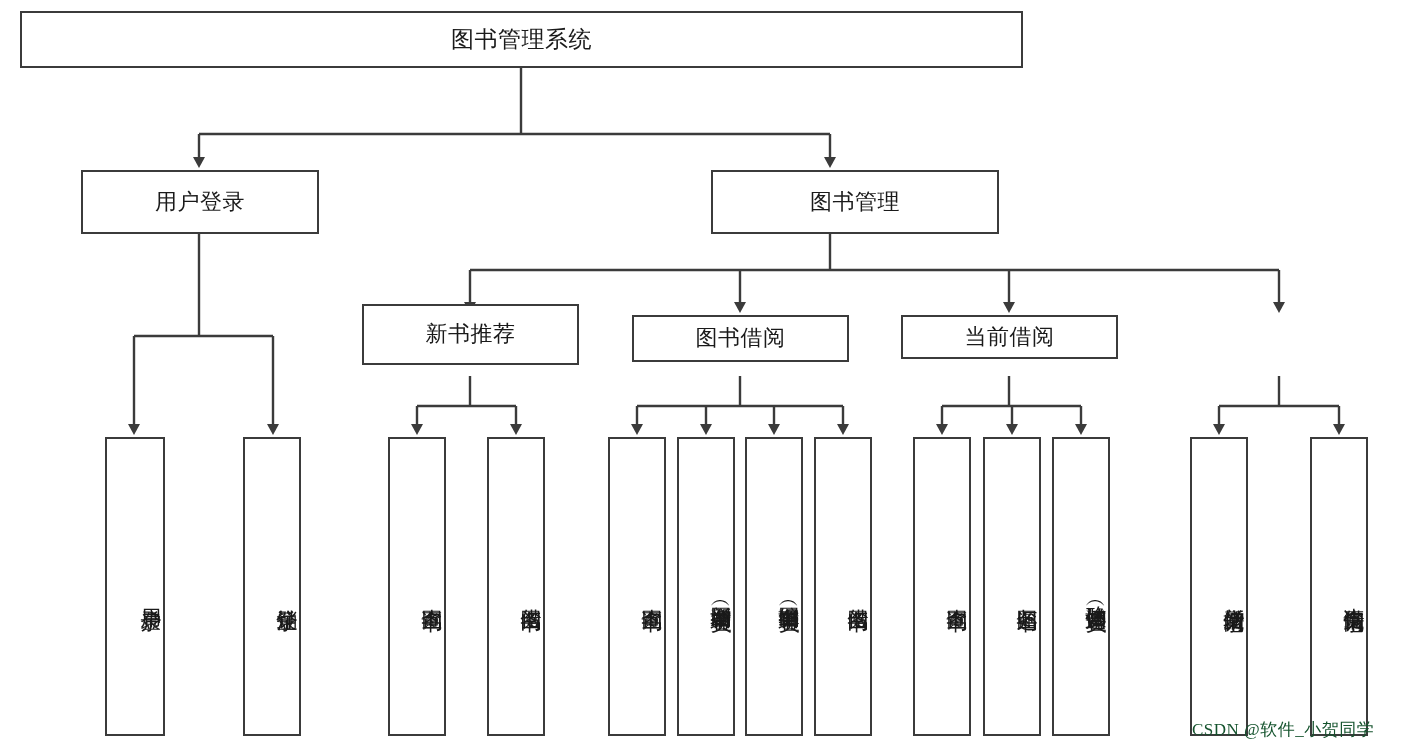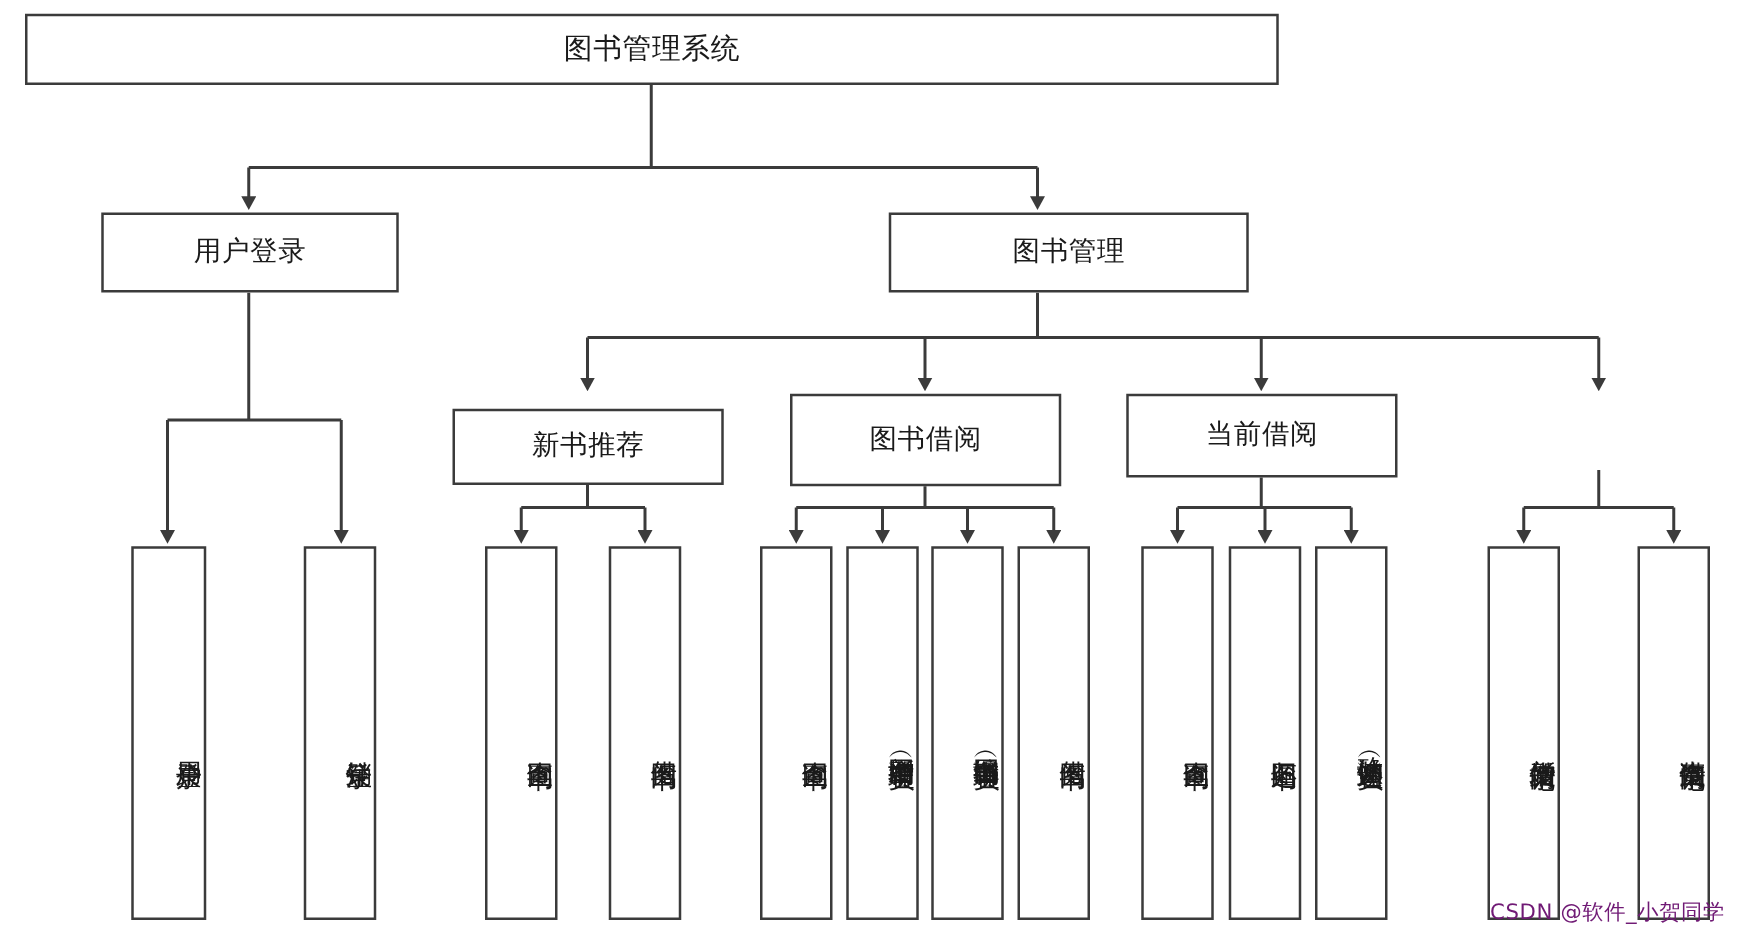--- a/index.html
+++ b/index.html
@@ -57,23 +57,24 @@
     letter-spacing: 1px;
   }
   .node-v .vtext {
     writing-mode: vertical-rl;
     text-orientation: upright;
     display: block;
   }
   .watermark {
     position: absolute;
     font-size: 17px;
-    color: #701a75;
+    color: #14532d;
     white-space: nowrap;
     letter-spacing: 0.5px;
+    font-family: Liberation Serif, serif;
   }
 </style>
 </head>
 <body>
 
 <div id="diagram-root">
 
   <svg class="connectors" viewBox="0 0 1405 747">
     <defs>
       <marker id="arrow" markerWidth="11" markerHeight="12" refX="1" refY="6" orient="auto" markerUnits="userSpaceOnUse">
@@ -128,27 +129,27 @@
     <span>图书管理系统</span>
   </div>
 
   <div class="node node-h" style="left:81px; top:170px; width:238px; height:64px;">
     <span>用户登录</span>
   </div>
   <div class="node node-h" style="left:711px; top:170px; width:288px; height:64px;">
     <span>图书管理</span>
   </div>
 
-  <div class="node node-h" style="left:362px; top:327px; width:217px; height:61px;">
+  <div class="node node-h" style="left:362px; top:304px; width:217px; height:61px;">
     <span>新书推荐</span>
   </div>
-  <div class="node node-h" style="left:632px; top:315px; width:217px; height:74px;">
+  <div class="node node-h" style="left:632px; top:315px; width:217px; height:47px;">
     <span>图书借阅</span>
   </div>
-  <div class="node node-h" style="left:901px; top:315px; width:217px; height:67px;">
+  <div class="node node-h" style="left:901px; top:315px; width:217px; height:44px;">
     <span>当前借阅</span>
   </div>
 
   <div class="node node-v" style="left:105px; top:437px; width:60px; height:299px;">
     <span class="vtext">用户登录</span>
   </div>
   <div class="node node-v" style="left:243px; top:437px; width:58px; height:299px;">
     <span class="vtext">注销登录</span>
   </div>
 

